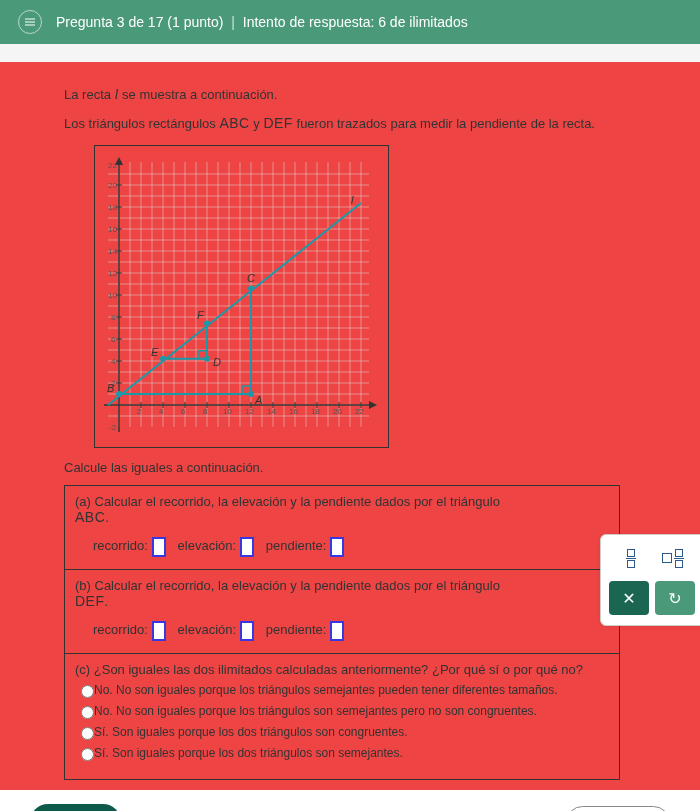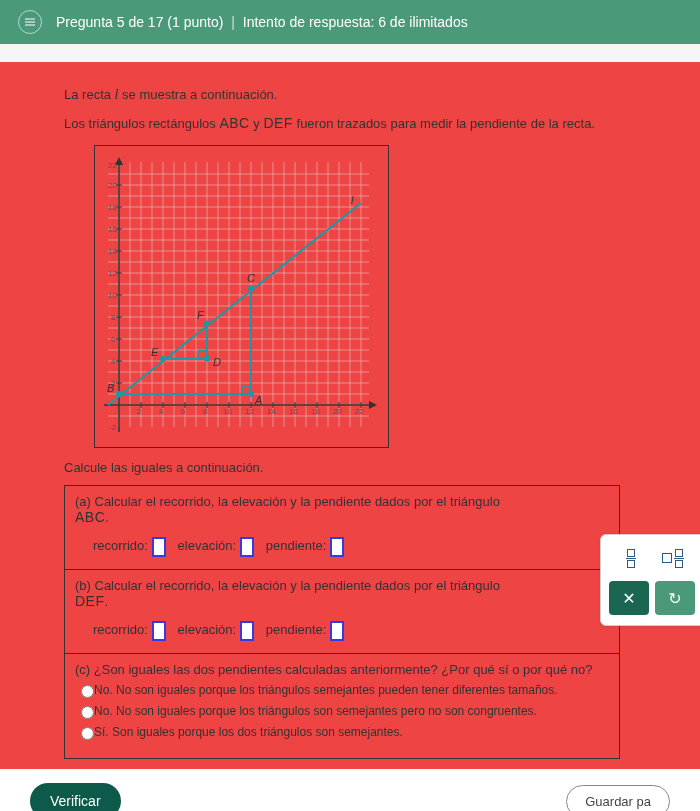--- a/index.html
+++ b/index.html
@@ -56,21 +56,21 @@
 
 <div class="header">
   <div class="menu-btn">
     <svg viewBox="0 0 12 12">
         <line x1="1" y1="3" x2="11" y2="3" stroke="#fff" stroke-width="1"></line>
         <line x1="1" y1="6" x2="11" y2="6" stroke="#fff" stroke-width="1"></line>
         <line x1="1" y1="9" x2="11" y2="9" stroke="#fff" stroke-width="1"></line>
       </svg>
   </div>
   <div class="header-text">
-    <span>Pregunta 5 de 17 (1 punto)</span>
+    <span>Pregunta 3 de 17 (1 punto)</span>
     <span class="sep">|</span>
     <span>Intento de respuesta: 6 de ilimitados</span>
   </div>
 </div>
 
 <div class="content">
 
   <p class="intro">
     <span>La recta </span><span class="italic">l</span><span> se muestra a continuación.</span>
   </p>
@@ -233,28 +233,32 @@
         <span>(b) Calcular el recorrido, la elevación y la pendiente dados por el triángulo </span><br>
         <span class="serif">DEF</span><span>.</span>
       </div>
       <div class="part-row">
         <span><span class="field-lbl">recorrido:</span> <span class="ans-input"></span></span>
         <span><span class="field-lbl">elevación:</span> <span class="ans-input"></span></span>
         <span><span class="field-lbl">pendiente:</span> <span class="ans-input"></span></span>
       </div>
     </div>
     <div class="part">
-      <div>(c) ¿Son iguales las dos pendientes calculadas anteriormente? ¿Por qué sí o por qué no?</div>
+      <div>(c) ¿Son iguales las dos ilimitados calculadas anteriormente? ¿Por qué sí o por qué no?</div>
       <label class="radio-opt">
           <input type="radio" name="c" style="">
           <span>No. No son iguales porque los triángulos semejantes pueden tener diferentes tamaños.</span>
         </label>
       <label class="radio-opt">
           <input type="radio" name="c" style="">
           <span>No. No son iguales porque los triángulos son semejantes pero no son congruentes.</span>
+        </label>
+      <label class="radio-opt">
+          <input type="radio" name="c" style="">
+          <span>Sí. Son iguales porque los dos triángulos son congruentes.</span>
         </label>
       <label class="radio-opt">
           <input type="radio" name="c" style="">
           <span>Sí. Son iguales porque los dos triángulos son semejantes.</span>
         </label>
     </div>
   </div>
 
   <div class="toolbox">
     <div class="tool-row">

